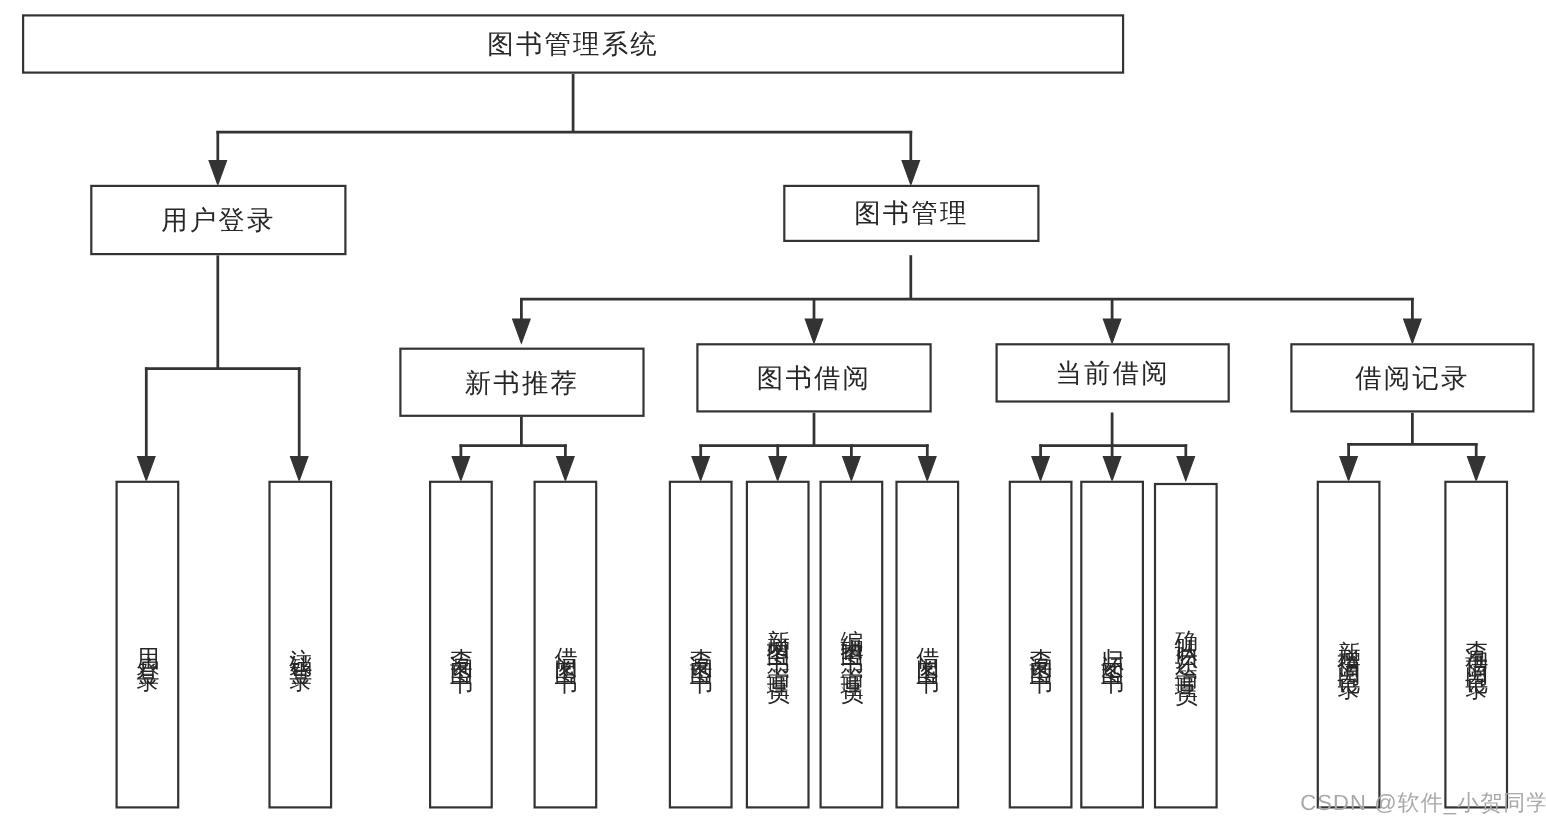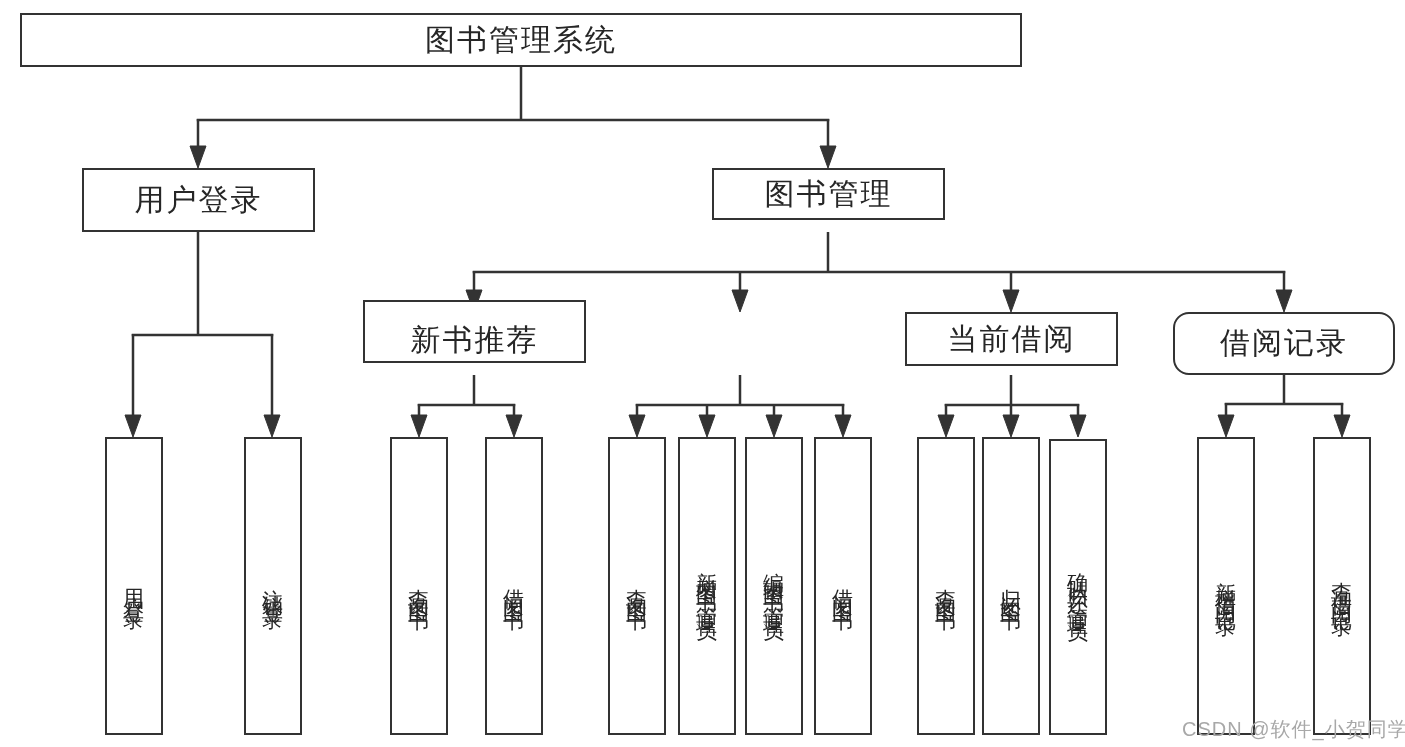--- a/index.html
+++ b/index.html
@@ -34,21 +34,21 @@
     position: absolute;
     box-sizing: border-box;
     border: 2.5px solid #333333;
     background: #ffffff;
     display: flex;
     align-items: center;
     justify-content: center;
     color: #262626;
   }
   .node.h-box {
-    font-size: 30px;
+    font-size: 24px;
     letter-spacing: 2px;
   }
   .node.leaf {
     font-size: 21px;
   }
   .node.leaf .vtext {
     writing-mode: vertical-rl;
     text-orientation: mixed;
     letter-spacing: 7px;
     line-height: 1;
@@ -149,27 +149,30 @@
     <span>图书管理系统</span>
   </div>
 
   <div class="node h-box" style="left:82px; top:168px; width:233px; height:64px;">
     <span>用户登录</span>
   </div>
   <div class="node h-box" style="left:712px; top:168px; width:233px; height:52px;">
     <span>图书管理</span>
   </div>
 
-  <div class="node h-box" style="left:363px; top:300px; width:223px; height:63px;align-items:flex-end;">
+  <div class="node h-box" style="left:363px; top:316px; width:223px; height:63px;">
     <span>新书推荐</span>
+  </div>
+  <div class="node h-box" style="left:633px; top:312px; width:214px; height:63px;">
+    <span>图书借阅</span>
   </div>
   <div class="node h-box" style="left:905px; top:312px; width:213px; height:54px;">
     <span>当前借阅</span>
   </div>
-  <div class="node h-box" style="left:1173px; top:312px; width:222px; height:63px;border-radius:16px;">
+  <div class="node h-box" style="left:1173px; top:312px; width:222px; height:63px;">
     <span>借阅记录</span>
   </div>
 
   <div class="node leaf" style="left:105px; top:437px; width:58px; height:298px;">
     <span class="vtext">用户登录</span>
   </div>
   <div class="node leaf" style="left:244px; top:437px; width:58px; height:298px;">
     <span class="vtext">注销登录</span>
   </div>
 

